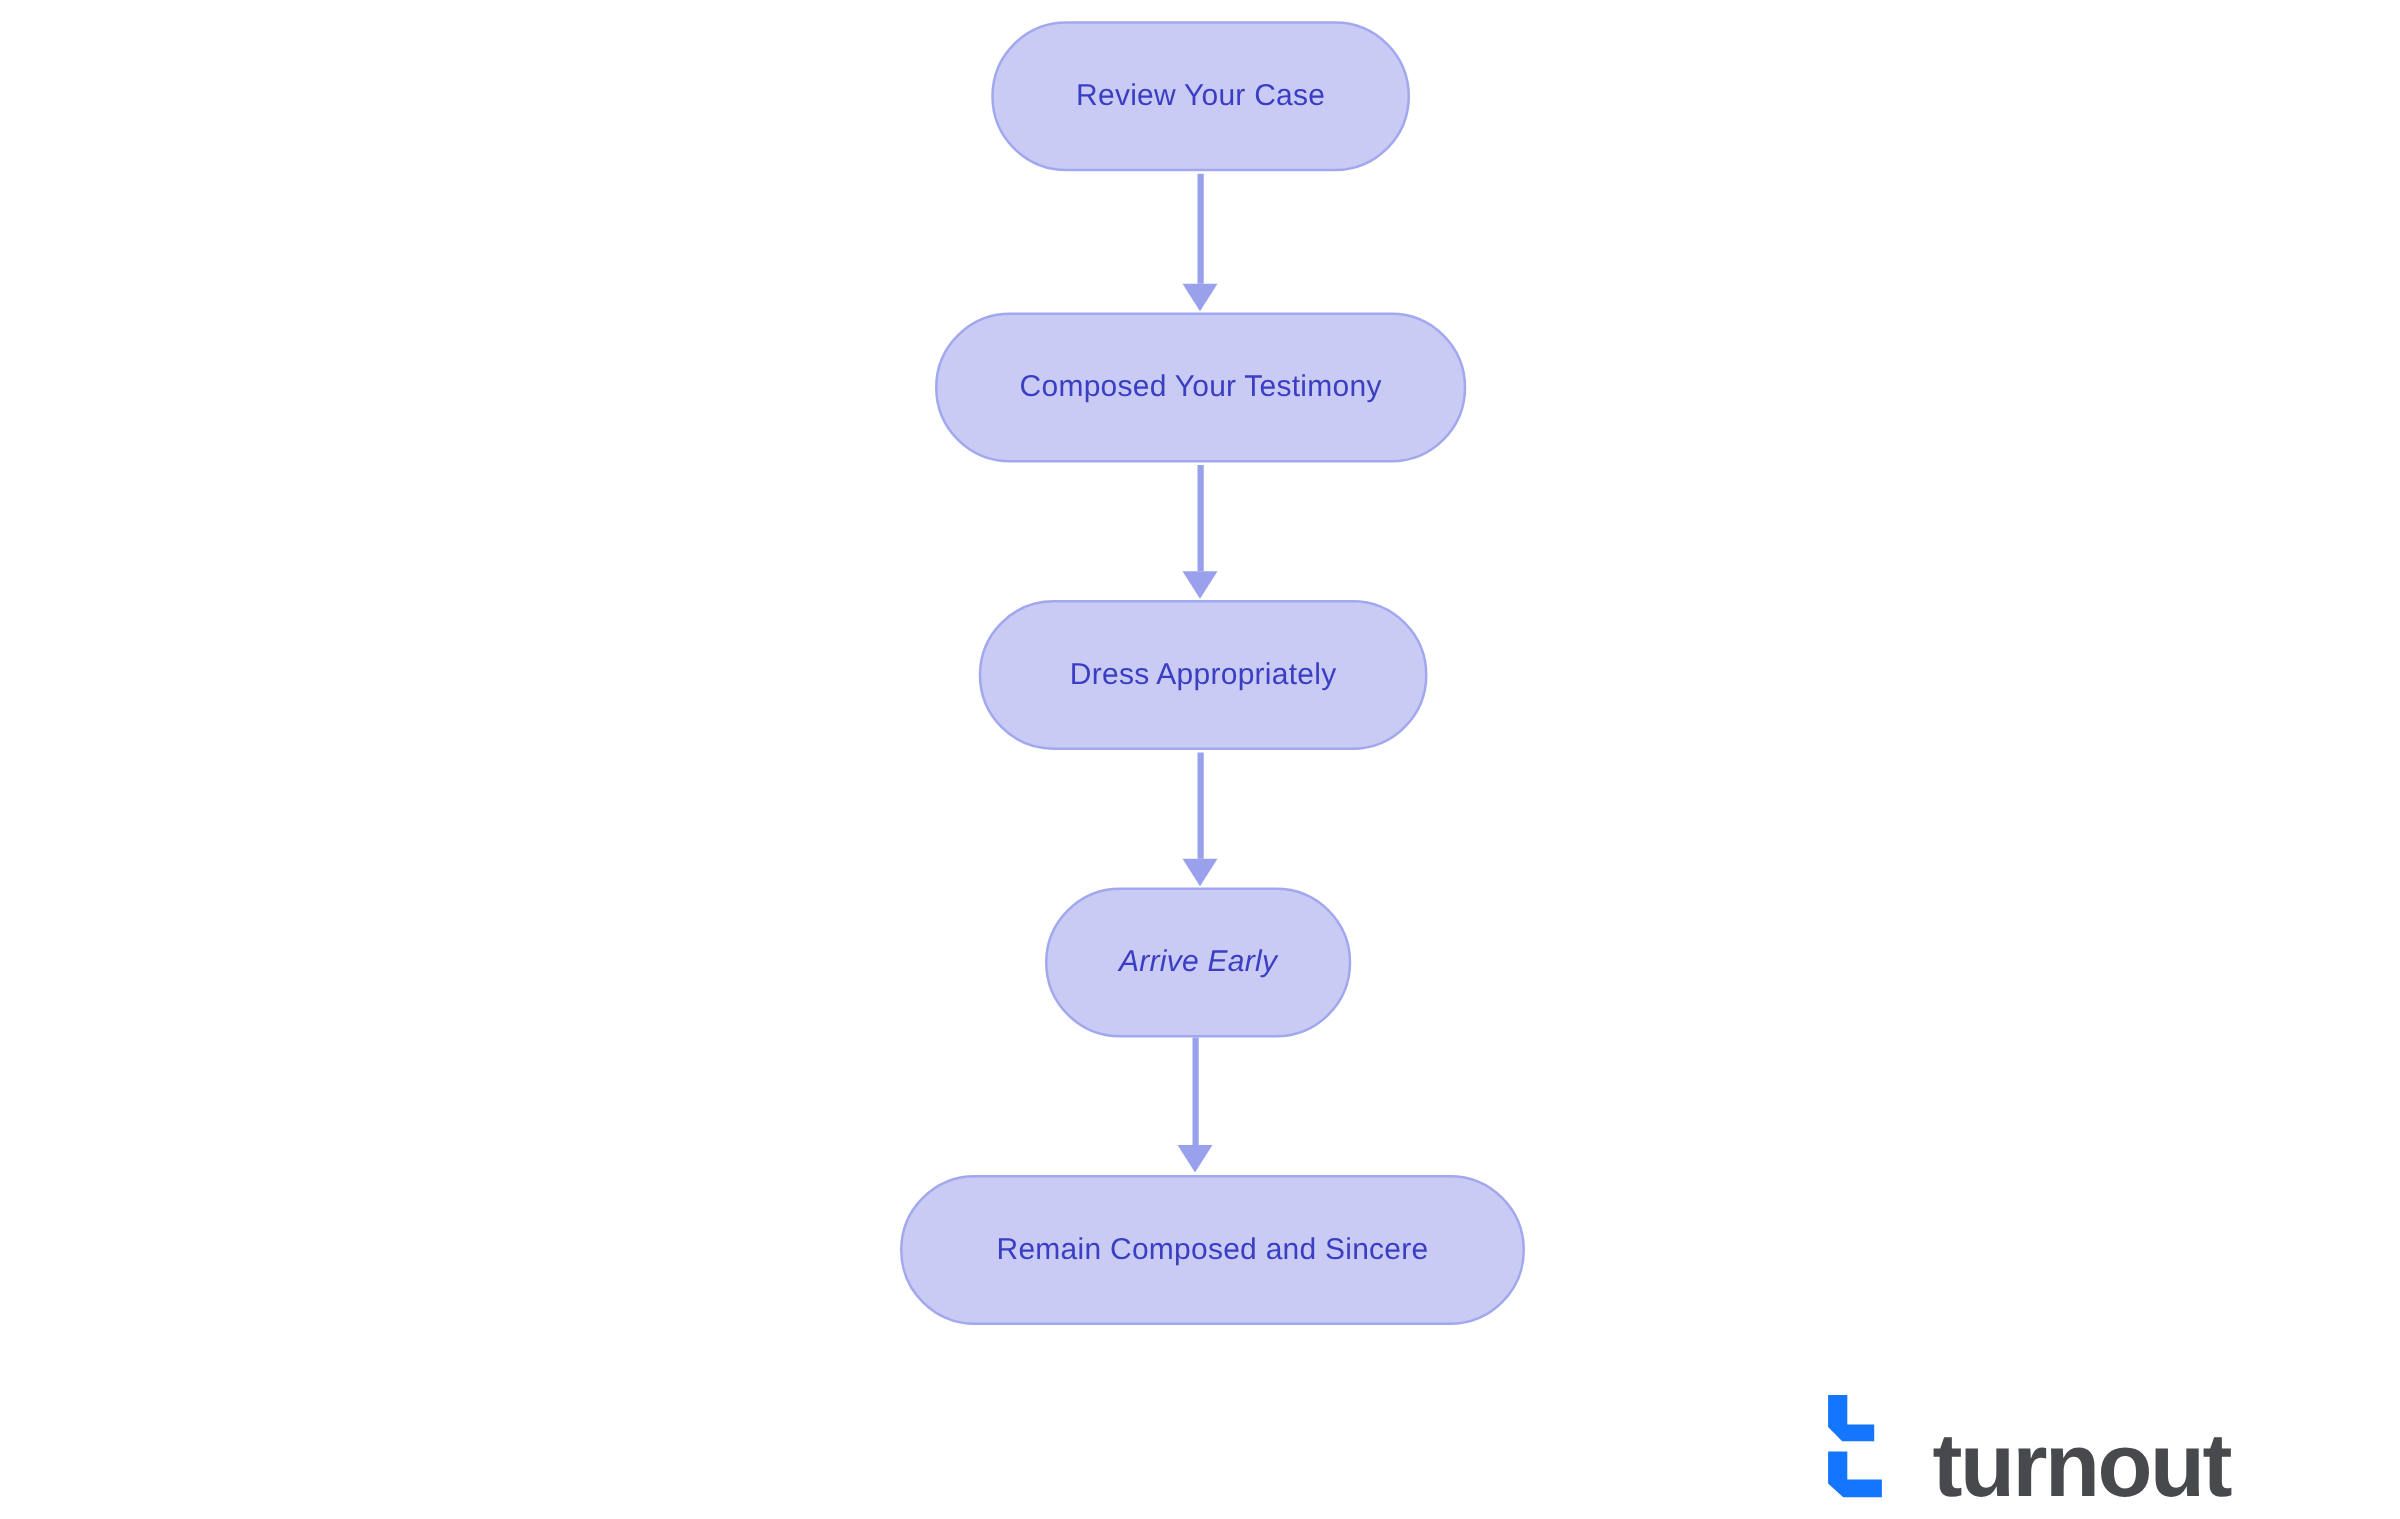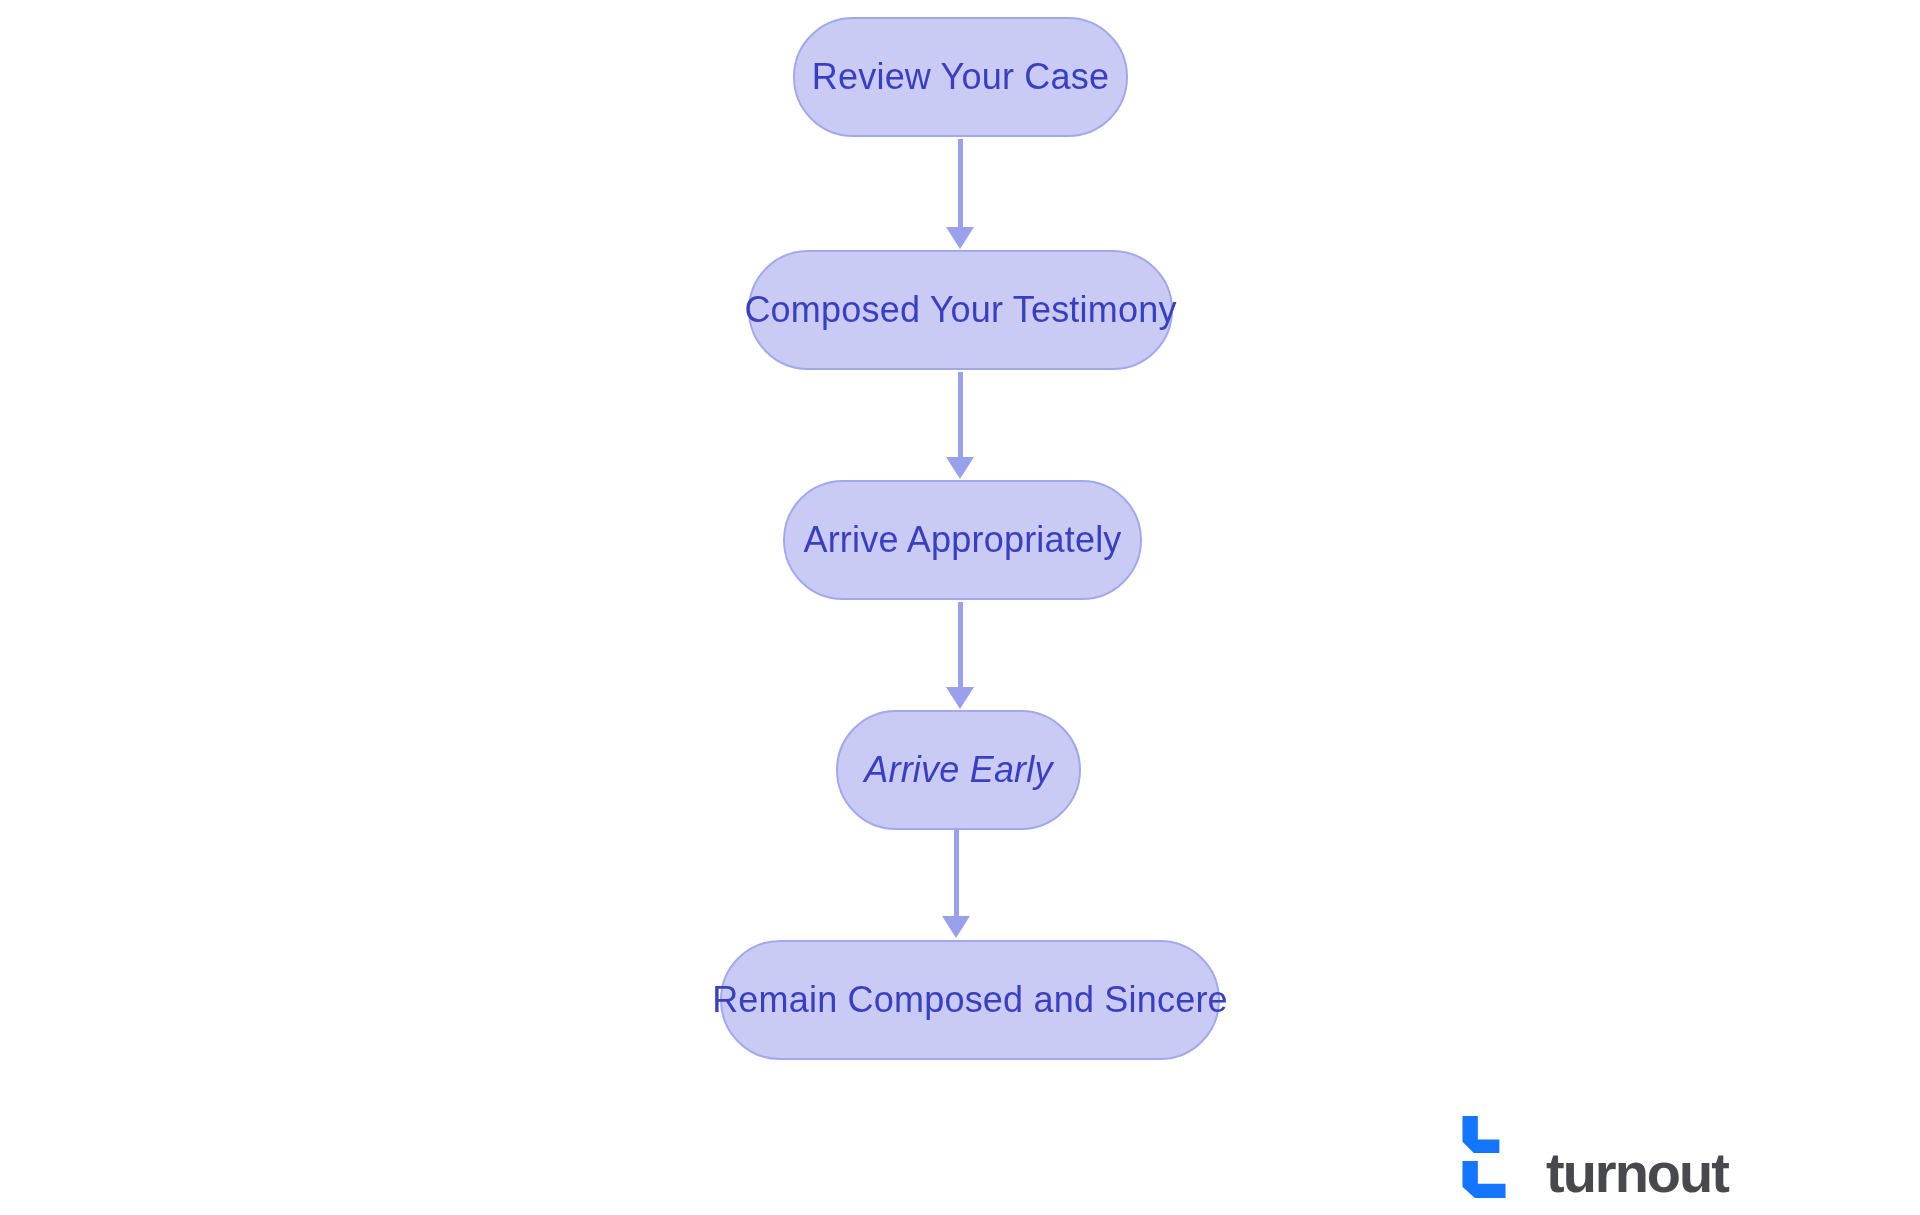--- a/index.html
+++ b/index.html
@@ -26,21 +26,21 @@
   .node {
     position: absolute;
     height: 120px;
     border-radius: 60px;
     background: var(--node-fill);
     border: 2px solid var(--node-border);
     display: flex;
     align-items: center;
     justify-content: center;
     color: var(--node-text);
-    font-size: 36px;
+    font-size: 24px;
     font-weight: 500;
     letter-spacing: 0.2px;
     white-space: nowrap;
   }
 
   .arrow {
     position: absolute;
     width: 30px;
     display: flex;
     flex-direction: column;
@@ -64,21 +64,21 @@
     left: 1462px;
     top: 1110px;
     height: 88px;
     display: flex;
     align-items: flex-end;
     gap: 40px;
   }
   .logo-icon { display: block; }
   .logo-icon path { fill: var(--logo-blue); }
   .logo-wordmark {
-    font-size: 56px;
+    font-size: 72px;
     font-weight: 700;
     letter-spacing: -2px;
     line-height: 80px;
     color: var(--logo-text);
     margin-bottom: -15px;
   }
 </style>
 </head>
 <body>
 
@@ -96,21 +96,21 @@
   <div class="node" style="left:748px; top:250px; width:425px;">
     <span>Composed Your Testimony</span>
   </div>
 
   <div class="arrow" style="left:945px; top:372px; height:107px;">
     <div class="arrow-line"></div>
     <div class="arrow-head"></div>
   </div>
 
   <div class="node" style="left:783px; top:480px; width:359px;">
-    <span>Arrive Appropriately</span>
+    <span>Dress Appropriately</span>
   </div>
 
   <div class="arrow" style="left:945px; top:602px; height:107px;">
     <div class="arrow-line"></div>
     <div class="arrow-head"></div>
   </div>
 
   <div class="node" style="left:836px; top:710px; width:245px;font-style:italic;">
     <span>Arrive Early</span>
   </div>

